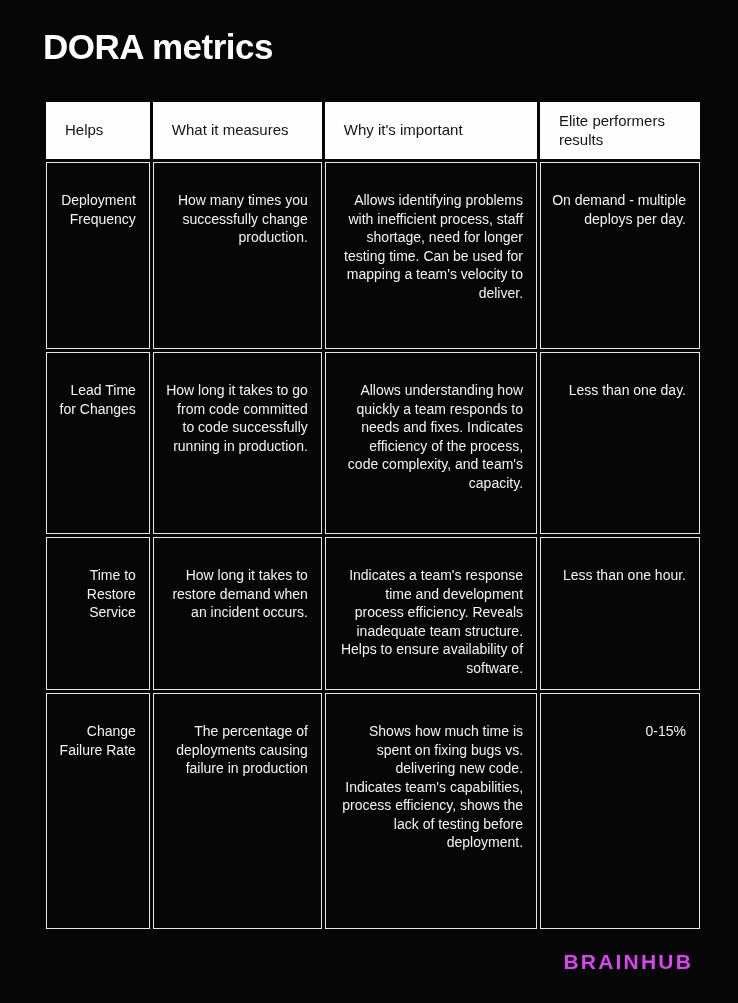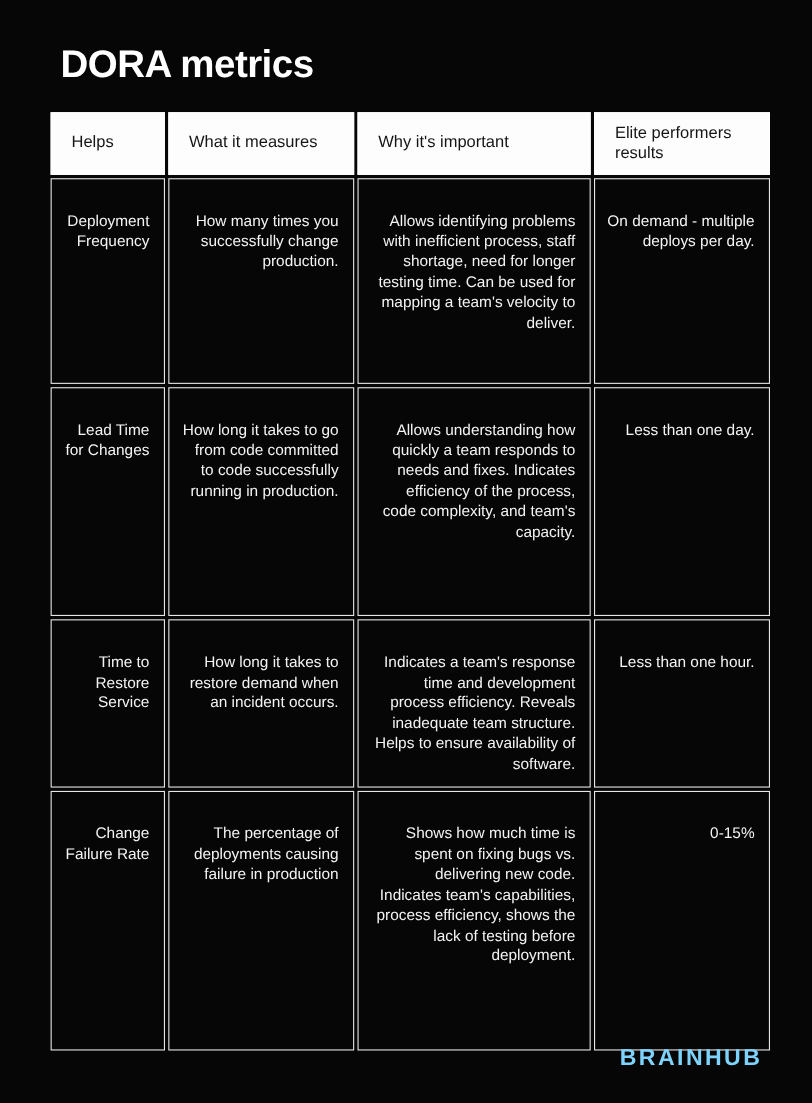--- a/index.html
+++ b/index.html
@@ -12,21 +12,21 @@
     position: relative;
     width: 738px;
     height: 1003px;
     background: #060606;
     overflow: hidden;
   }
   .title {
     position: absolute;
     left: 43px;
     top: 28px;
-    margin: 12px;
+    margin: 0;
     color: #ffffff;
     font-size: 35px;
     font-weight: 700;
     letter-spacing: -0.5px;
     line-height: 1.1;
   }
   table.dora {
     position: absolute;
     left: 43px;
     top: 99px;
@@ -53,28 +53,28 @@
     border: 1px solid #e7e7e7;
     color: #f3f3f3;
     font-size: 14px;
     line-height: 18.5px;
     vertical-align: top;
     text-align: right;
     padding: 28px 13px 12px 11px;
     box-sizing: border-box;
   }
   tr.row-1 td { height: 187px; }
-  tr.row-2 td { height: 208px; }
+  tr.row-2 td { height: 182px; }
   tr.row-3 td { height: 136px; }
   tr.row-4 td { height: 236px; }
   .brand {
     position: absolute;
     top: 951px;
     right: 45px;
-    color: #7dd3fc;
+    color: #d946ef;
     font-size: 21px;
     font-weight: 700;
     letter-spacing: 2.2px;
     line-height: 1;
   }
 </style>
 </head>
 <body>
 
 <div class="page">

